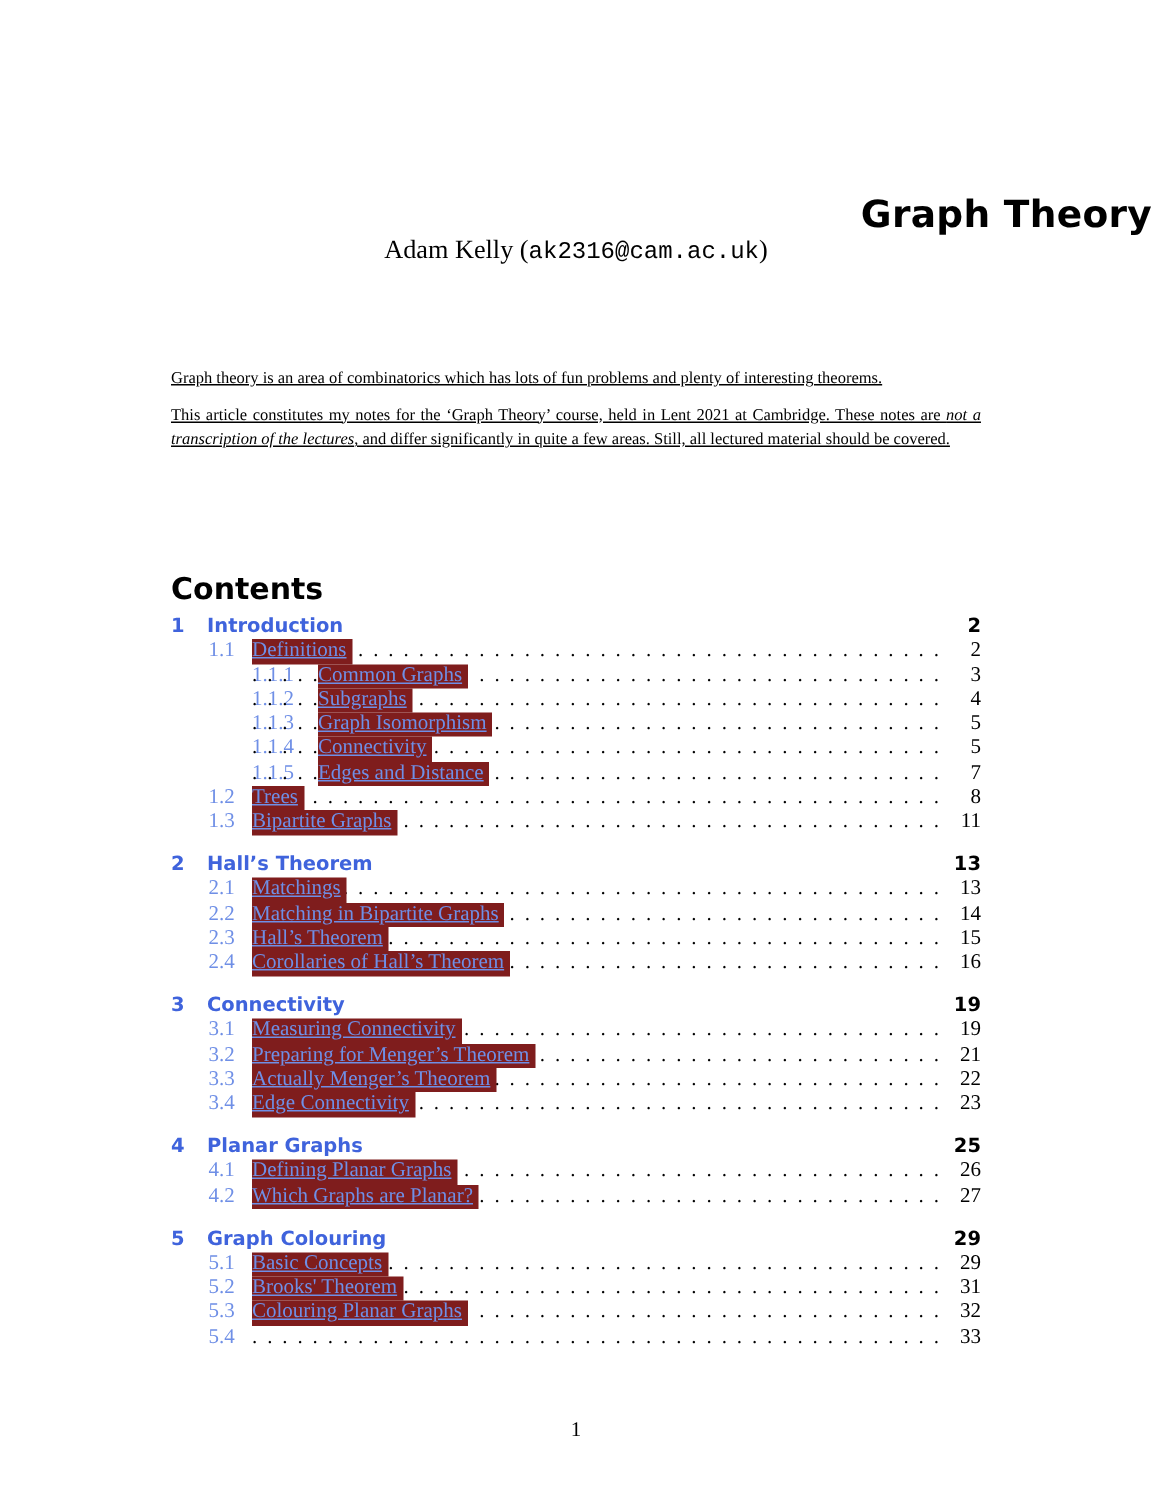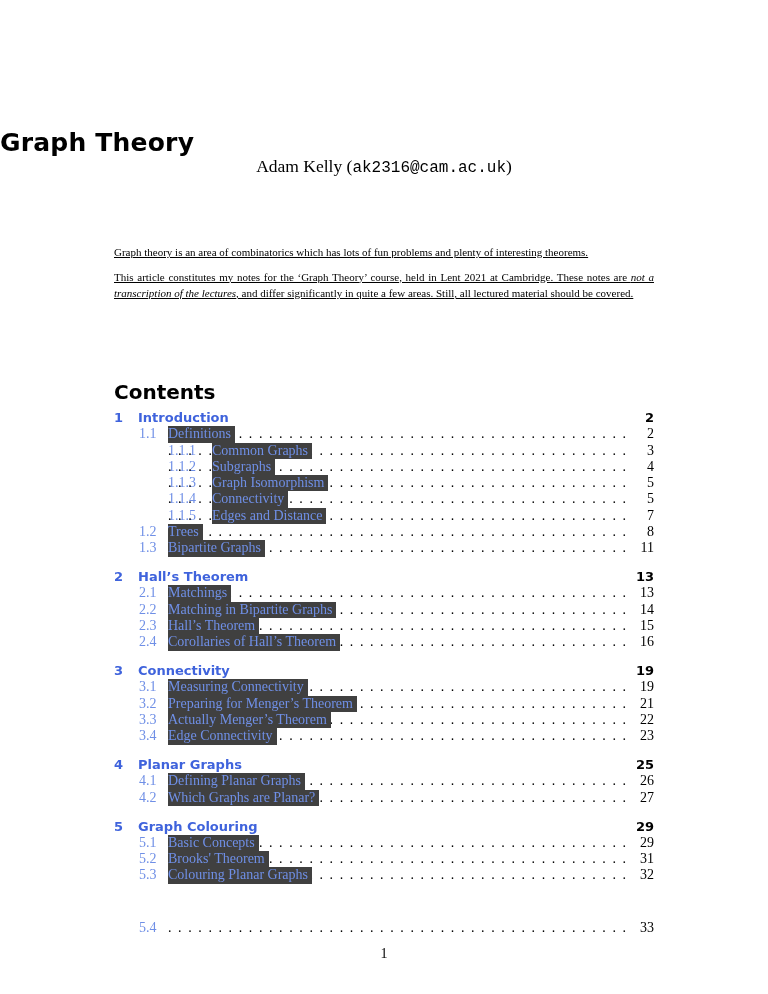--- a/index.html
+++ b/index.html
@@ -1,39 +1,39 @@
 <!DOCTYPE html>
 <html><head>
 <meta charset="utf-8">
 <style>
   html, body { margin: 0; padding: 0; background: #ffffff; }
   body { width: 768px; height: 994px; position: relative; overflow: hidden; color: #000; }
   .page { position: absolute; left: 0; top: 0; width: 768px; height: 994px; }
-  .title { position: absolute; left: 0; width: 768px; top: 128px; text-align: left;
+  .title { position: absolute; left: 0; width: 768px; top: 128px; text-align: right;
     font-family: "DejaVu Sans", sans-serif; font-weight: bold; font-size: 25px; letter-spacing: 0.2px; }
   .author { position: absolute; left: 0; width: 768px; top: 156px; text-align: center;
     font-family: "Liberation Serif", serif; font-size: 17.5px; }
   .author .mono { font-family: "Liberation Mono", monospace; font-size: 16px; }
   .date { position: absolute; left: 0; width: 768px; top: 209px; text-align: center;
     font-family: "Liberation Serif", serif; font-size: 14px; }
   .abstract { position: absolute; left: 114px; width: 540px; top: 244px;
     font-family: "Liberation Serif", serif; font-size: 11px; line-height: 16.5px; text-align: justify; text-decoration: underline; }
   .abstract p { margin: 0 0 8px 0; }
   .contents-heading { position: absolute; left: 114px; top: 380px;
     font-family: "DejaVu Sans", sans-serif; font-weight: bold; font-size: 20px; }
   .toc { position: absolute; left: 114px; width: 540px; top: 410px; }
   .toc-section { margin-bottom: 12.5px; }
   .toc-row { position: relative; height: 16.3px; line-height: 16.3px; white-space: nowrap; }
   .sec-row { font-family: "DejaVu Sans", sans-serif; font-weight: bold; font-size: 13px; color: #3f63dc; }
   .sec-row .num { position: absolute; left: 0; }
   .sec-row .lbl { position: absolute; left: 24px; }
   .sec-row .pg { position: absolute; right: 0; color: #000; }
   .sub-row { font-family: "Liberation Serif", serif; font-size: 14px; color: #6f8fe6; }
   .sub-row .num { position: absolute; left: 25px; }
-  .sub-row .lbl { position: absolute; left: 54px; background: #404040; padding-right: 4px; z-index: 2; }
+  .sub-row .lbl { position: absolute; left: 54px; background: #7f1d1d; padding-right: 4px; z-index: 2; text-decoration: underline; }
   .subsub-row .num { left: 54px; }
   .subsub-row .lbl { left: 98px; }
   .sub-row .dots { position: absolute; left: 54px; right: 24px; top: 0; overflow: hidden; color: #000;
     text-align: right; letter-spacing: 6.6px; z-index: 1; }
   .sub-row .pg { position: absolute; right: 0; color: #000; }
   .pagenum { position: absolute; left: 0; width: 768px; top: 946px; text-align: center;
     font-family: "Liberation Serif", serif; font-size: 14px; }
   a { color: inherit; text-decoration: none; }
 </style>
 </head>
@@ -206,21 +206,21 @@
           <span class="lbl">Brooks' Theorem</span>
           <span class="dots">................................................................................</span>
           <span class="pg">31</span>
         </a>
         <a class="toc-row sub-row" style="display: block;">
           <span class="num">5.3</span>
           <span class="lbl">Colouring Planar Graphs</span>
           <span class="dots">................................................................................</span>
           <span class="pg">32</span>
         </a>
-        <a class="toc-row sub-row" style="display: block; margin-top: 36px;">
+        <a class="toc-row sub-row" style="display: block;">
           <span class="num">5.4</span>
           <span class="dots">................................................................................</span>
           <span class="pg">33</span>
         </a>
       </div>
     </div>
 
   <div class="pagenum">1</div>
 </div>
 

